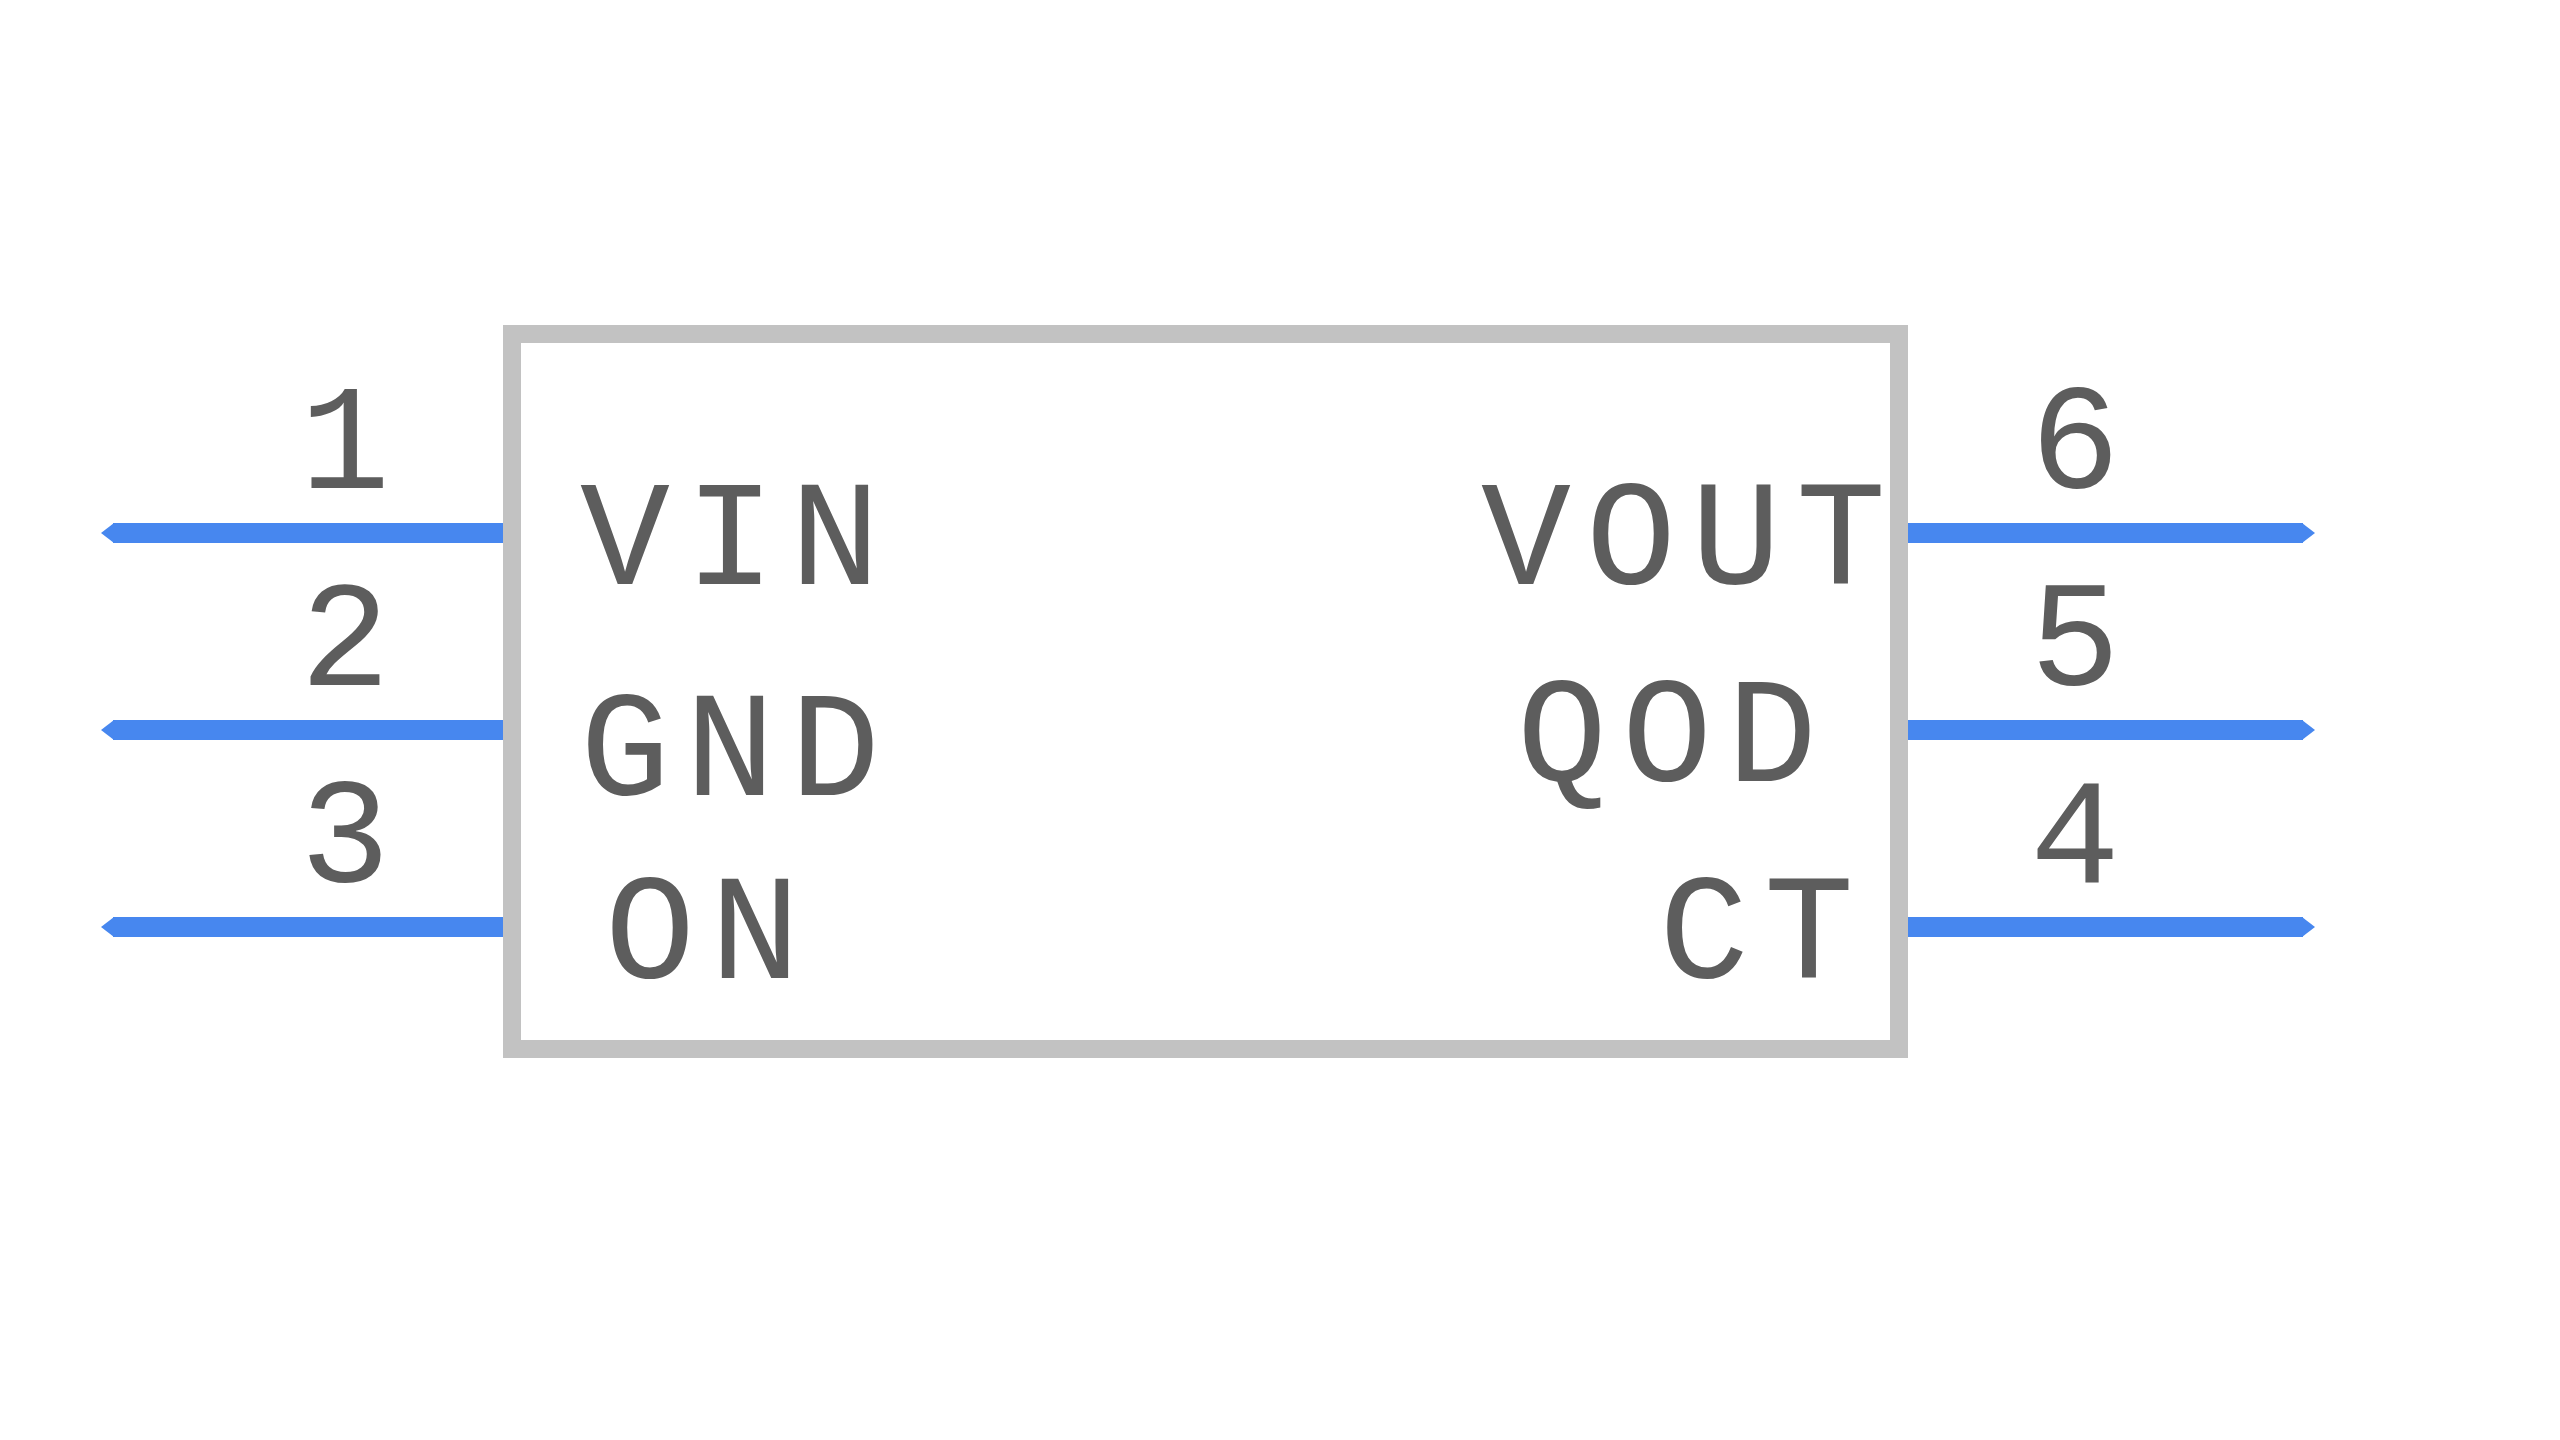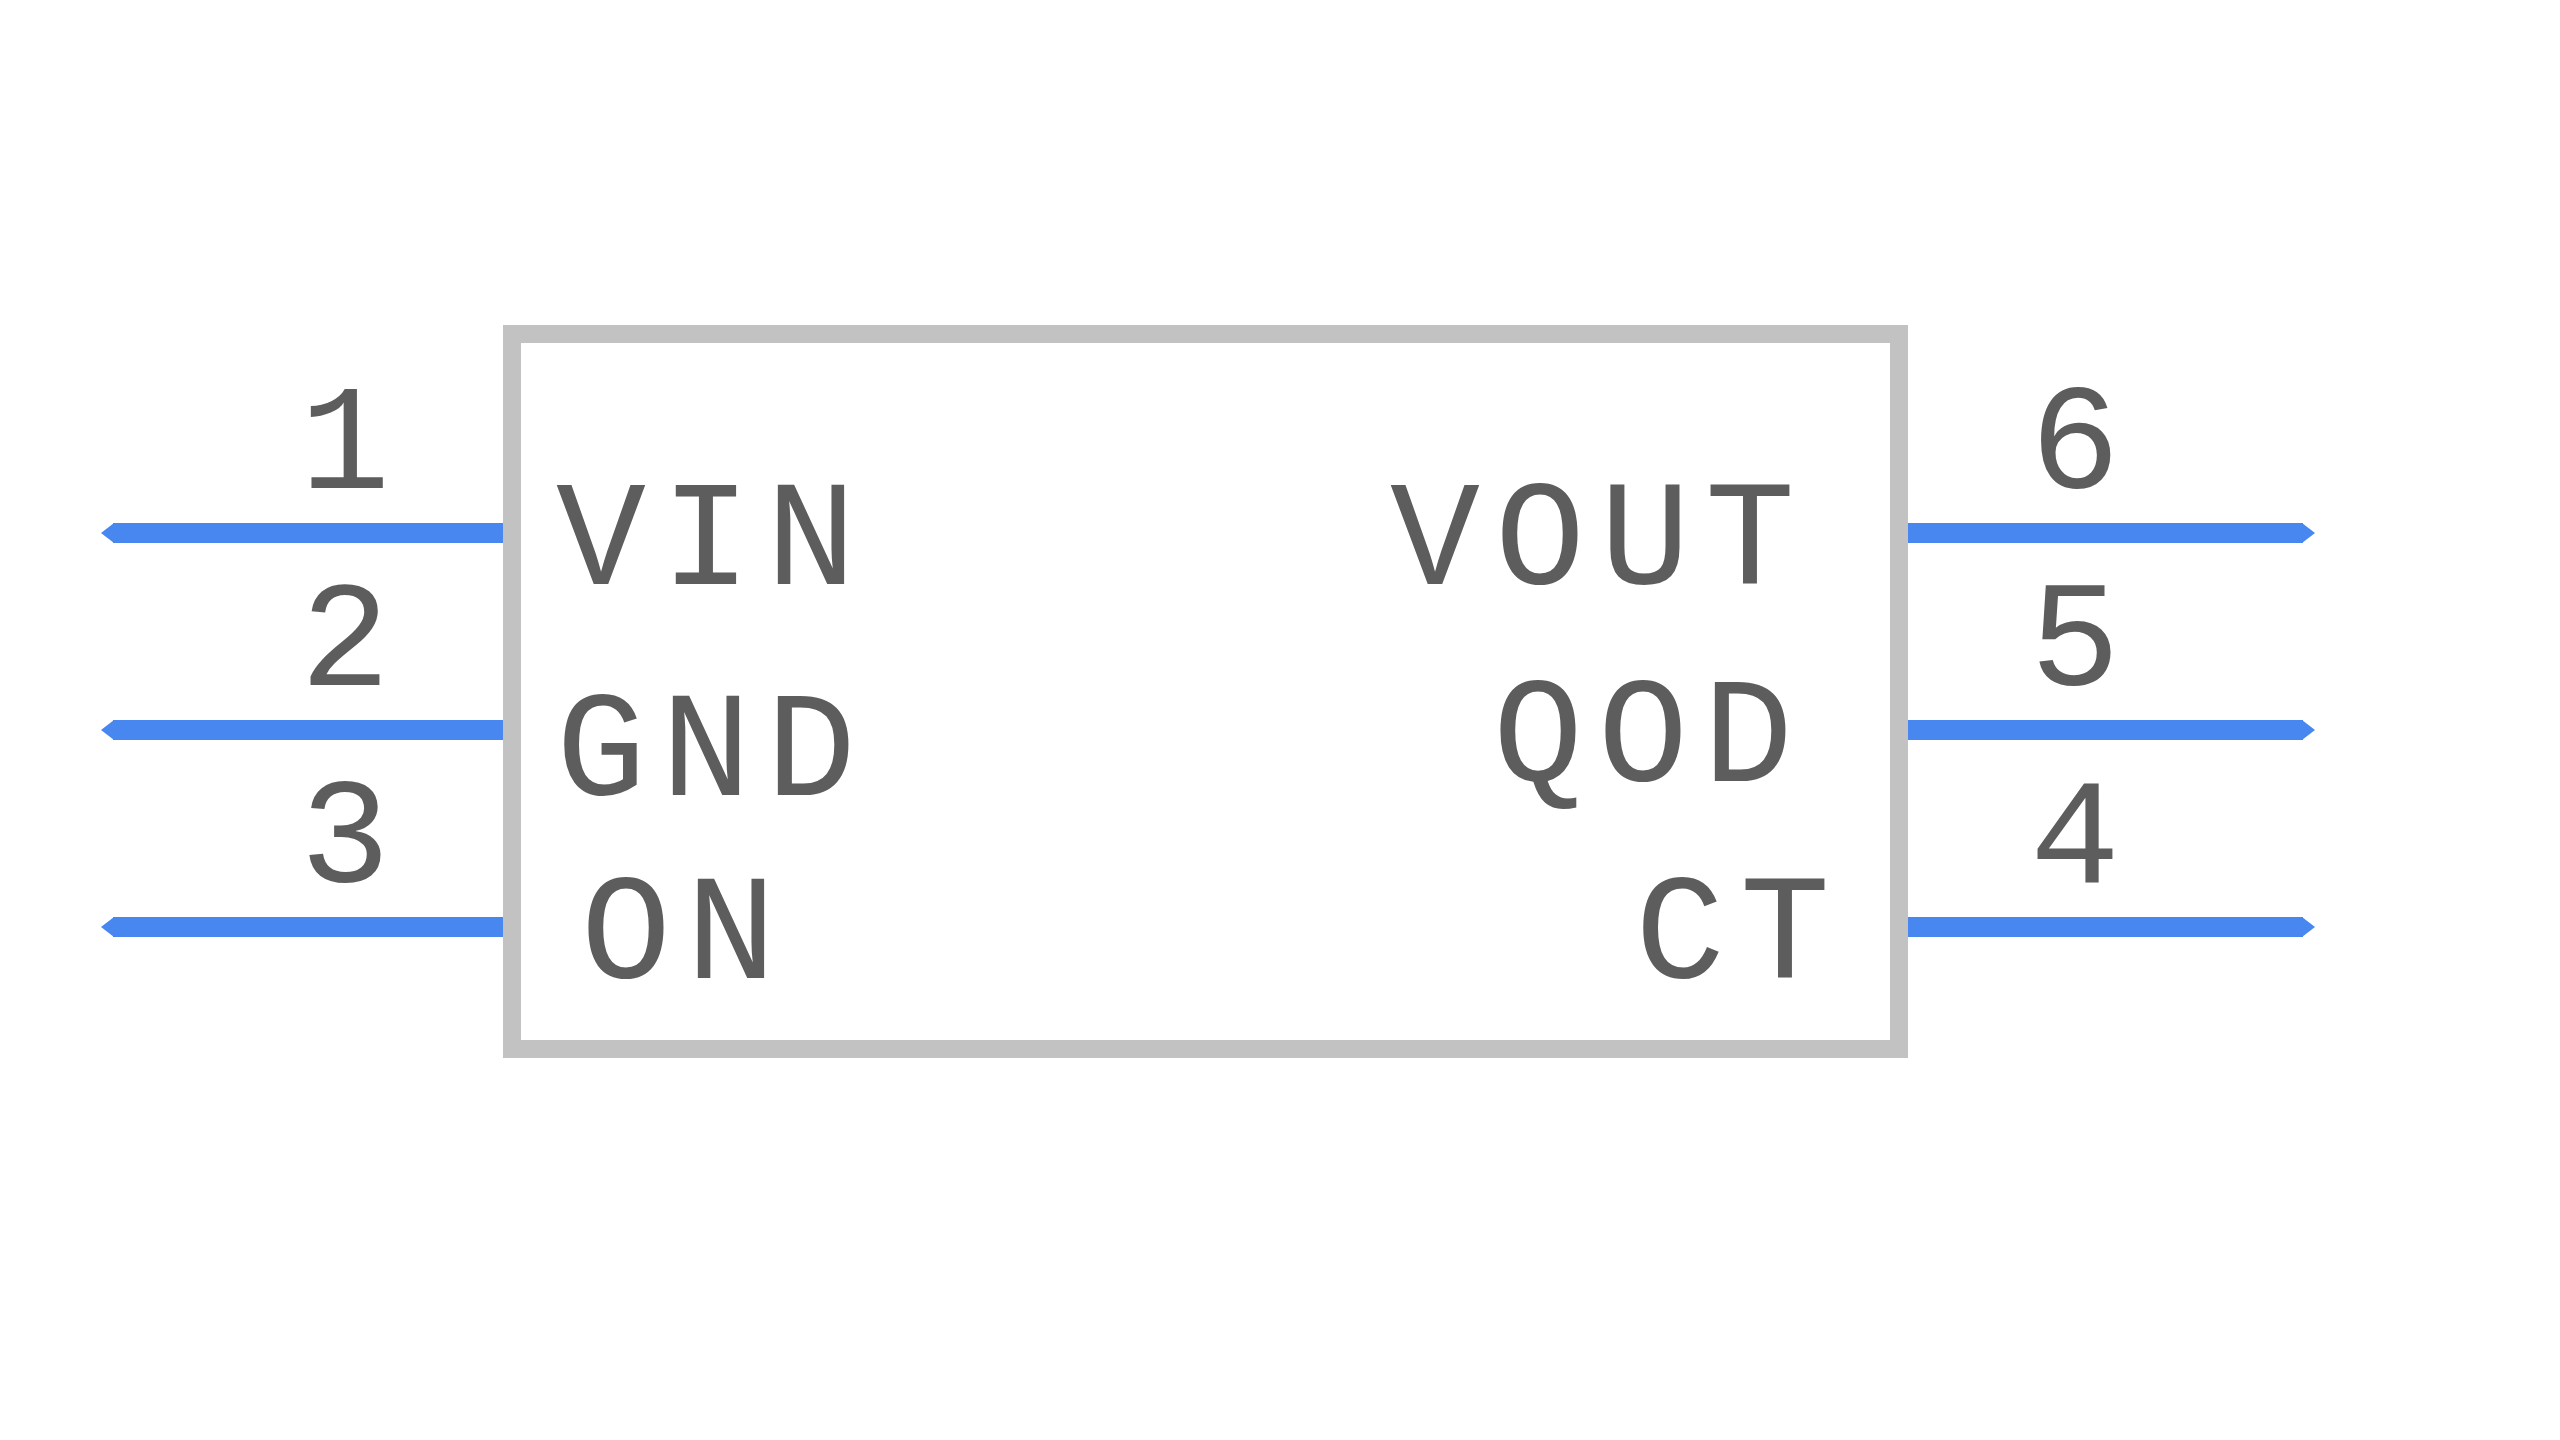--- a/index.html
+++ b/index.html
@@ -62,20 +62,21 @@
     user-select: none;
   }
   .pin-label {
     position: absolute;
     font-size: 150px;
     line-height: 150px;
     letter-spacing: 0.1em;
     color: var(--text-color, #5d5d5d);
     white-space: nowrap;
     user-select: none;
+    margin-left: 24px;
   }
   .pin-label.left { text-align: left; }
   .pin-label.right { text-align: right; width: 700px; }
 </style>
 </head>
 <body>
 
 <div class="canvas">
   <div class="component-body"></div>
   <div id="pins-layer">
@@ -93,21 +94,21 @@
 
   <div class="pin">
     <div class="pin-line left" style="left: 113px; width: 390px; top: 917px;"></div>
     <div class="pin-number" style="left: 195px; top: 767px;">3</div>
     <div class="pin-label left" style="left: 581px; top: 863px;">ON</div>
   </div>
 
   <div class="pin">
     <div class="pin-line right" style="left: 1908px; width: 395px; top: 523px;"></div>
     <div class="pin-number" style="left: 1925px; top: 373px;">6</div>
-    <div class="pin-label right" style="left: 1110px; top: 469px;">VOUT</div>
+    <div class="pin-label right" style="left: 1177px; top: 469px;">VOUT</div>
   </div>
 
   <div class="pin">
     <div class="pin-line right" style="left: 1908px; width: 395px; top: 720px;"></div>
     <div class="pin-number" style="left: 1925px; top: 570px;">5</div>
     <div class="pin-label right" style="left: 1108px; top: 666px;">QOD</div>
   </div>
 
   <div class="pin">
     <div class="pin-line right" style="left: 1908px; width: 395px; top: 917px;"></div>

